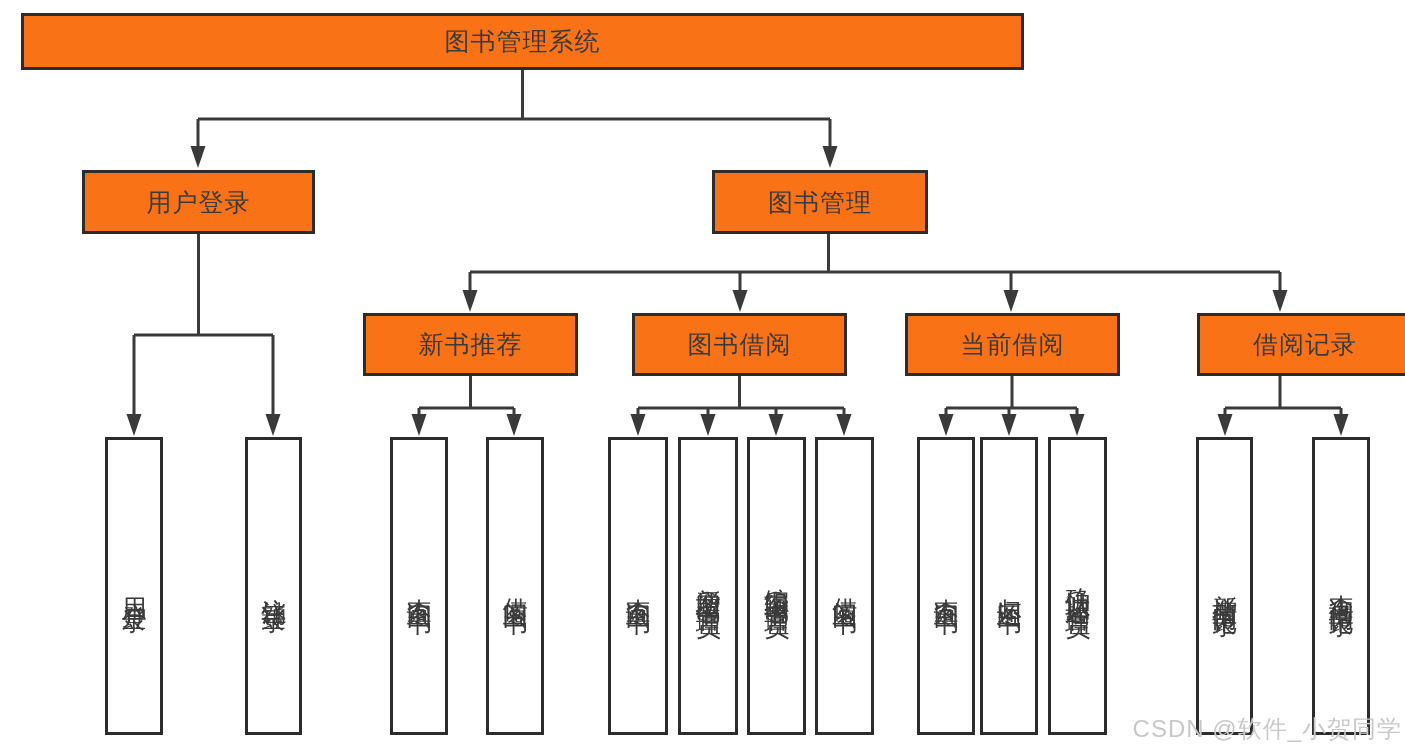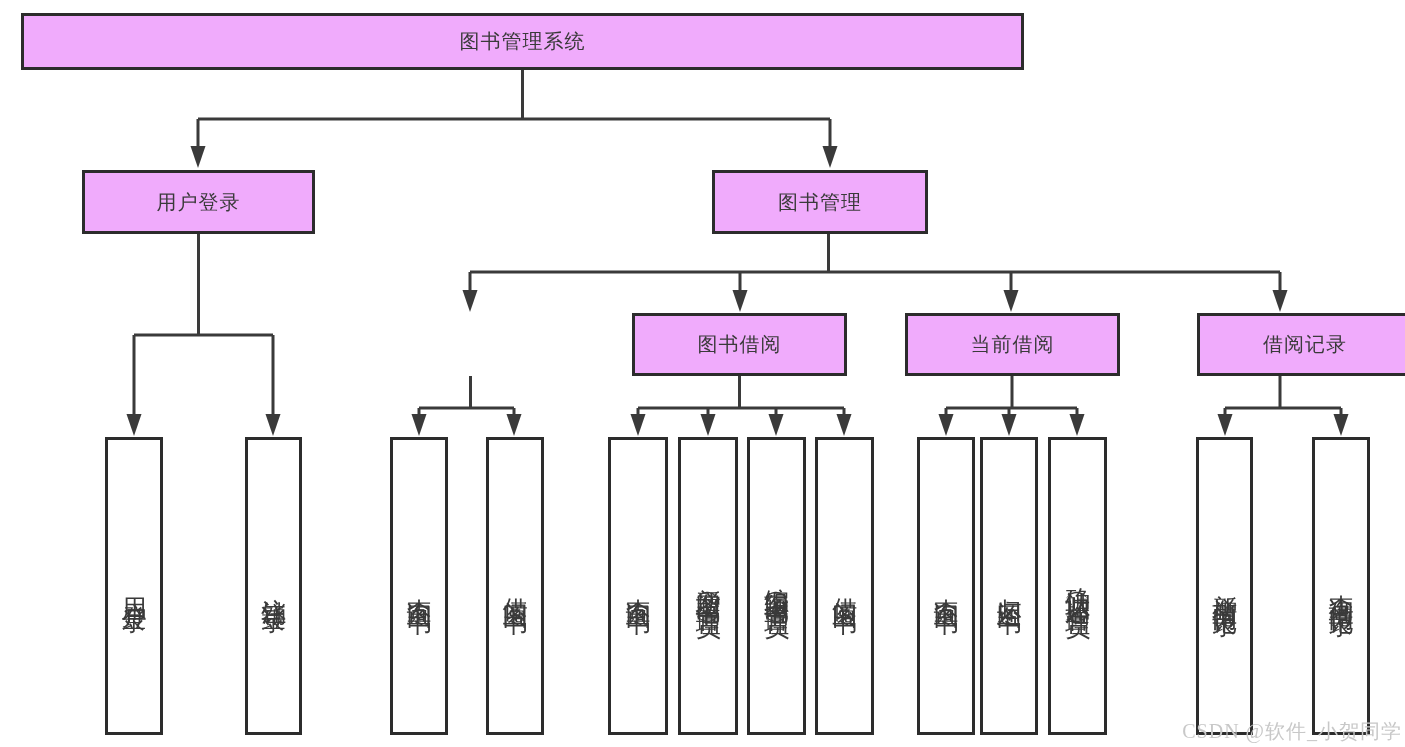--- a/index.html
+++ b/index.html
@@ -19,27 +19,27 @@
     position: absolute;
     left: 0;
     top: 0;
     width: 1405px;
     height: 747px;
     pointer-events: none;
   }
   .node {
     position: absolute;
     box-sizing: border-box;
-    background: #f0abfc;
+    background: #f97316;
     border: 3px solid #2c2c2c;
     display: flex;
     align-items: center;
     justify-content: center;
     color: #3a3a3a;
-    font-size: 20px;
+    font-size: 25px;
     letter-spacing: 1px;
     white-space: nowrap;
     z-index: 1;
   }
   .leaf {
     position: absolute;
     box-sizing: border-box;
     background: #ffffff;
     border: 3px solid #2c2c2c;
     display: flex;
@@ -56,26 +56,25 @@
     text-orientation: mixed;
     font-size: 25px;
     letter-spacing: 4px;
     line-height: 1.1;
     color: #3a3a3a;
   }
   .watermark {
     position: absolute;
     right: 3px;
     bottom: 2px;
-    font-size: 20px;
+    font-size: 24px;
     color: #c8c8c8;
     letter-spacing: 1px;
     z-index: 3;
     white-space: nowrap;
-    font-family: Liberation Serif, serif;
   }
 </style>
 </head>
 <body>
 
 <div class="canvas">
 
   <svg class="connectors" viewBox="0 0 1405 747" xmlns="http://www.w3.org/2000/svg">
     <path fill="none" stroke="#3a3a3a" stroke-width="3" d="
       M522.5 70 L522.5 119
@@ -138,20 +137,23 @@
     <span>图书管理系统</span>
   </div>
 
   <div class="node" style="left:82px; top:170px; width:233px; height:64px;">
     <span>用户登录</span>
   </div>
   <div class="node" style="left:712px; top:170px; width:216px; height:64px;">
     <span>图书管理</span>
   </div>
 
+  <div class="node" style="left:363px; top:313px; width:215px; height:63px;">
+    <span>新书推荐</span>
+  </div>
   <div class="node" style="left:632px; top:313px; width:215px; height:63px;">
     <span>图书借阅</span>
   </div>
   <div class="node" style="left:905px; top:313px; width:215px; height:63px;">
     <span>当前借阅</span>
   </div>
   <div class="node" style="left:1172px; top:313px; width:216px; height:63px;margin-left:25px;">
     <span>借阅记录</span>
   </div>
 

